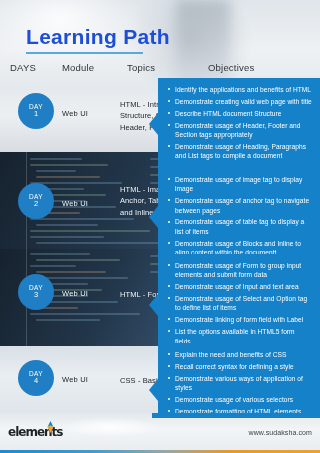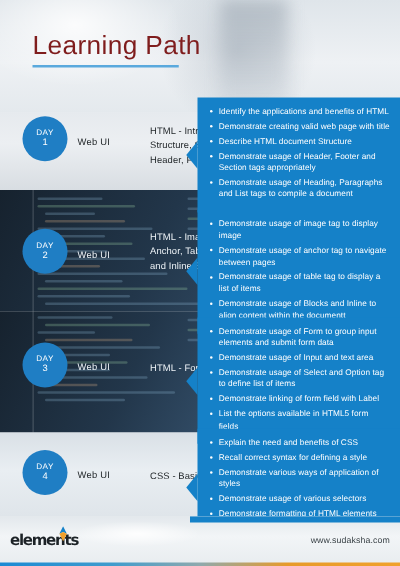--- a/index.html
+++ b/index.html
@@ -55,22 +55,22 @@
   
   .code-lines{position:absolute;left:0;top:0;width:320px;height:100%;opacity:.55;}
   .code-lines i{position:absolute;display:block;height:1.6px;background:#8fb9d6;opacity:.5;border-radius:1px;}
   .code-lines i.g{background:#9fd3a8;}
   .code-lines i.o{background:#e0b48a;}
   .code-gutter{position:absolute;left:26px;top:0;width:1px;height:100%;background:rgba(255,255,255,.18);}
 
   
   .title{
     position:absolute;left:26px;top:25px;
-    font-size:21px;color:#7f1d1d;letter-spacing:.3px;
-    font-weight:400;
+    font-size:21px;color:#1d4ed8;letter-spacing:.3px;
+    font-weight:700;
   }
   .title-rule{
     position:absolute;left:26px;top:52px;width:117px;height:2px;
     background:#5aa9dd;
   }
 
   .col-heads{position:absolute;left:0;top:62px;width:320px;height:18px;}
   .col-head{
     position:absolute;top:0;font-size:9.5px;color:#2f3538;font-weight:400;
     letter-spacing:.2px;
@@ -210,20 +210,26 @@
       <i style="left:150px;top:22px;width:34px"></i>
     </div>
     <div class="code-gutter"></div>
   </div>
 
   <div class="bg-band band-desk"></div>
 
   <div class="title">Learning Path</div>
   <div class="title-rule"></div>
 
+  <div class="col-heads">
+    <div class="col-head ch-days">DAYS</div>
+    <div class="col-head ch-module">Module</div>
+    <div class="col-head ch-topics">Topics</div>
+    <div class="col-head ch-obj">Objectives</div>
+  </div>
 
   <div class="row row-1">
     <div class="day-circle" style="top:17px;width:36px;height:36px;">
       <span class="d-lbl">DAY</span>
       <span class="d-num">1</span>
     </div>
     <div class="module" style="left:62px;top:33px;">Web UI</div>
     <div class="topic" style="left:120px;top:23px;">HTML - Intro., Structure, Section, Header, Footer</div>
     <div class="objpanel" style="left:158px;top:2px;width:162px;">
       <ul>

